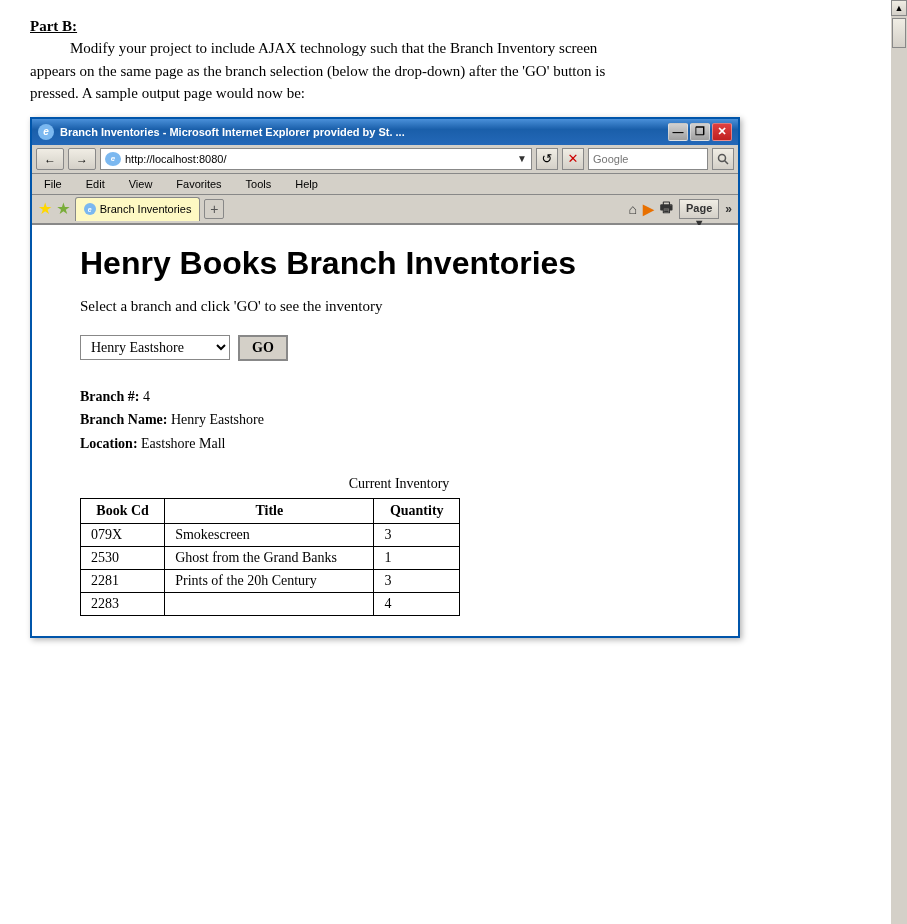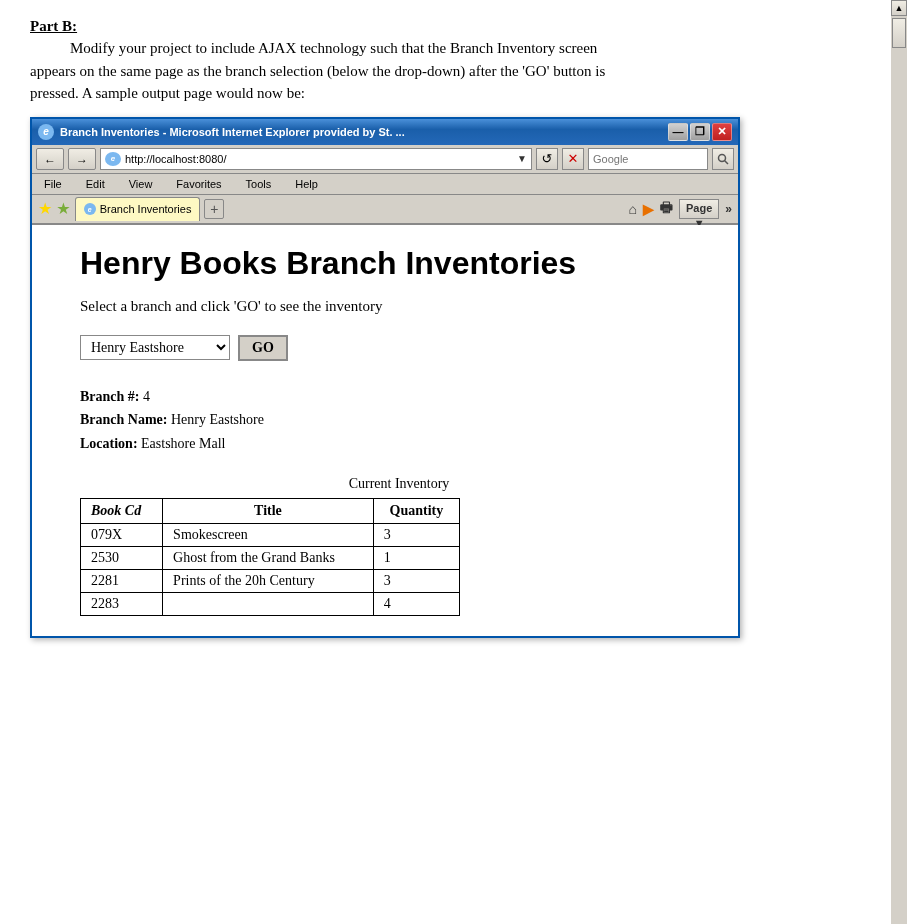--- a/index.html
+++ b/index.html
@@ -426,22 +426,21 @@
 
     .inventory-table th {
       border: 1px solid #000;
       padding: 4px 10px;
       font-weight: bold;
       background: #fff;
       text-align: center;
     }
 
     .inventory-table th:first-child {
-      text-align: left;
-      font-style: italic;
+      text-align: center;
     }
 
     .inventory-table td {
       border: 1px solid #000;
       padding: 3px 10px;
     }
 
     .inventory-table td:last-child {
       text-align: left;
     }

